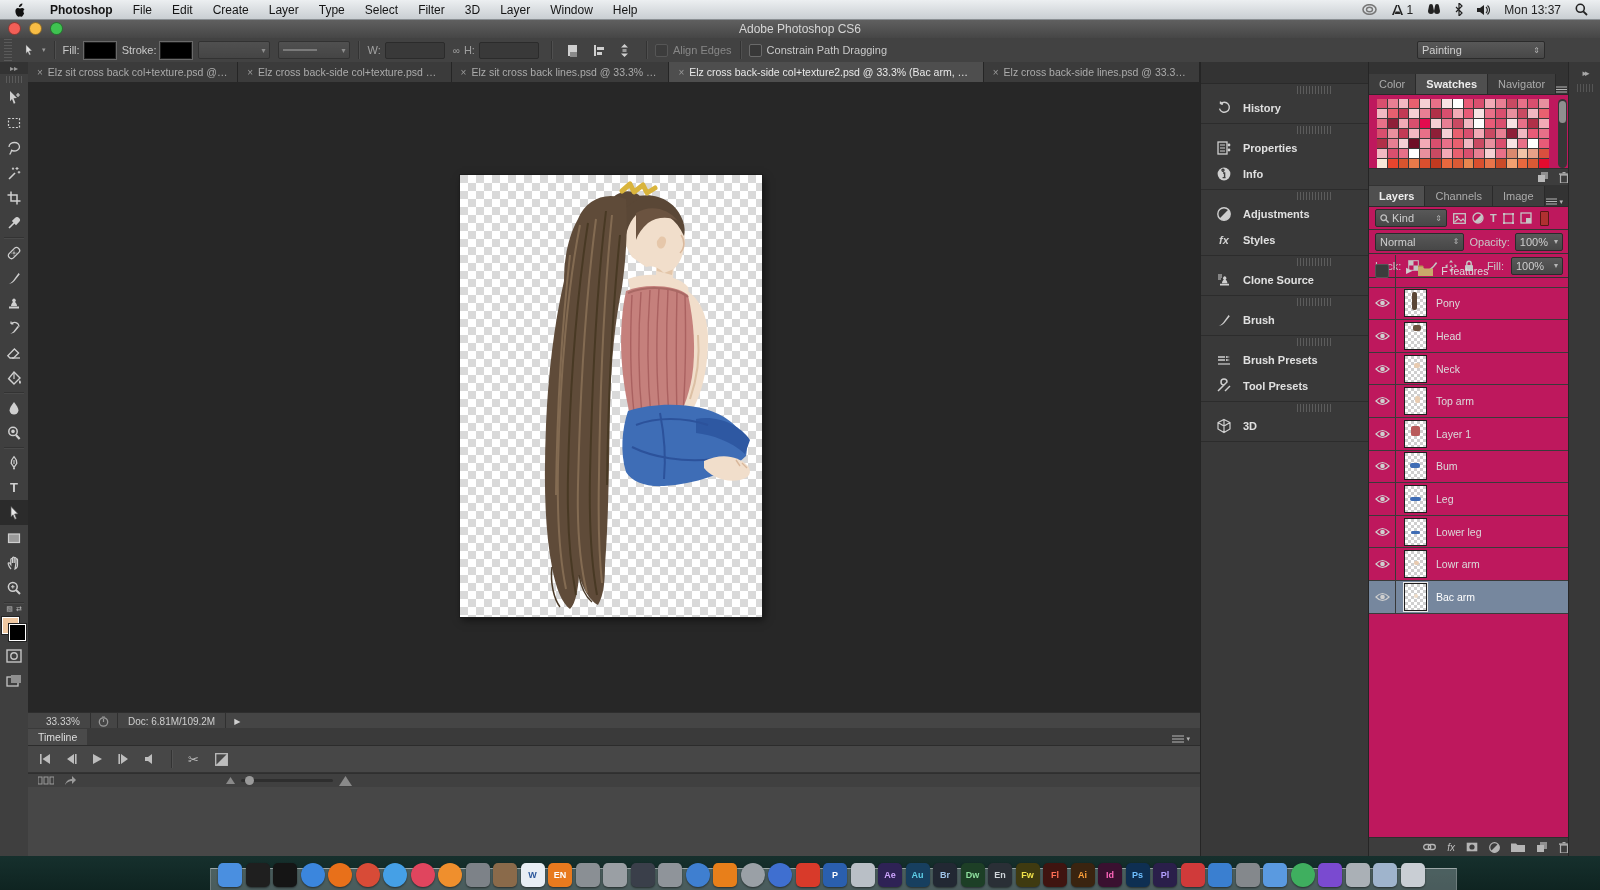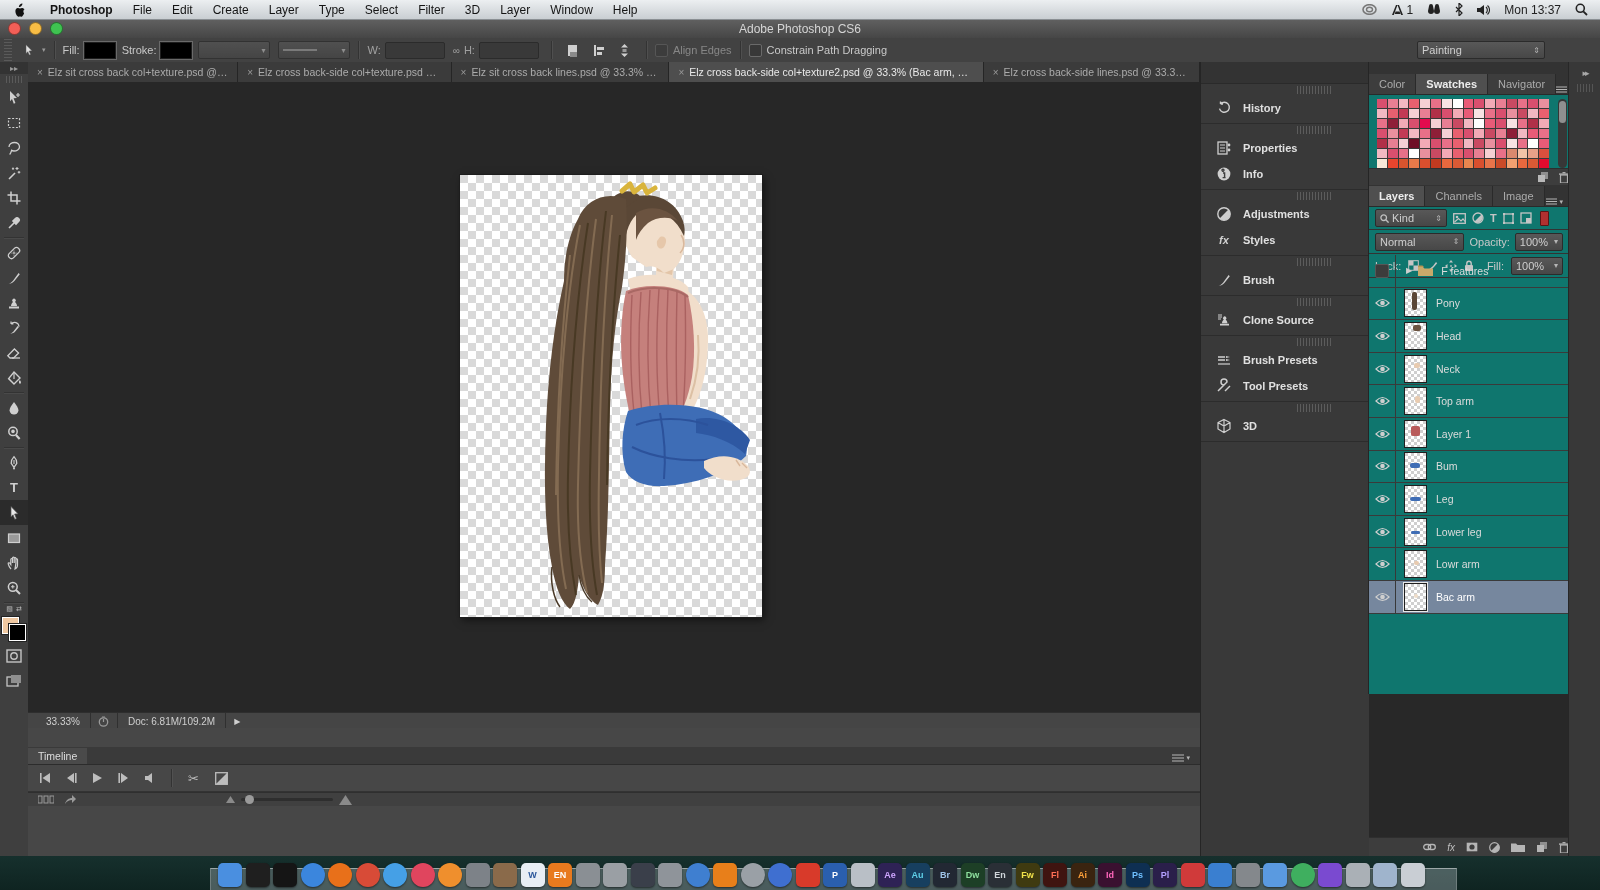--- a/index.html
+++ b/index.html
@@ -71,21 +71,21 @@
   
   #statusbar{position:absolute;left:0;top:650px;width:1172px;height:16px;background:#454545;
     border-top:1px solid #2e2e2e;display:flex;align-items:center;color:#cfcfcf;font-size:10px;}
   #statusbar .zoomtxt{padding:0 10px 0 18px;}
   #statusbar .vsep{width:1px;height:16px;background:#303030;}
   #statusbar .docinfo{padding:0 10px;}
   #statusbar .tri{color:#cfcfcf;font-size:8px;}
 
   
   #timeline{position:absolute;left:0;top:666px;width:1172px;height:128px;background:#474747;}
-  #tl-head{height:17px;background:#3a3a3a;border-bottom:1px solid #2c2c2c;display:flex;align-items:flex-end;margin-top:19px;}
+  #tl-head{height:17px;background:#3a3a3a;border-bottom:1px solid #2c2c2c;display:flex;align-items:flex-end;}
   #tl-tab{height:16px;background:#4a4a4a;color:#dedede;font-size:10.5px;padding:0 10px;display:flex;align-items:center;}
   #tl-menu{margin-left:auto;margin-right:10px;color:#b5b5b5;display:flex;align-items:center;gap:2px;padding-bottom:2px;}
   #tl-controls{height:26px;border-bottom:1px solid #333;display:flex;align-items:center;padding-left:10px;gap:16px;color:#bdbdbd;}
   #tl-controls .cdiv{width:1px;height:18px;background:#333;box-shadow:1px 0 0 #515151;}
   #tl-body{height:70px;position:relative;border-bottom:1px solid #3a3a3a;}
   #cfa-wrap{position:absolute;left:50%;top:46px;transform:translateX(-50%);display:flex;}
   #cfa-btn{background:linear-gradient(#4a4a4a,#3a3a3a);border:1px solid #262626;border-radius:3px 0 0 3px;
     color:#e2e2e2;font-size:10.5px;padding:3px 12px;}
   #cfa-dd{background:linear-gradient(#4a4a4a,#3a3a3a);border:1px solid #262626;border-left:none;border-radius:0 3px 3px 0;
     color:#cfcfcf;font-size:8px;padding:3px 7px;display:flex;align-items:center;}
@@ -97,21 +97,21 @@
 
   
   #buttoncol{left:1200px;top:0;width:168px;height:794px;background:#393939;border-left:1px solid #252525;}
   .pgroup{border-bottom:1px solid #2c2c2c;padding-bottom:2px;}
   .pgroup .grip{height:8px;background:repeating-linear-gradient(90deg,#5c5c5c 0 1px,transparent 1px 3px);
     width:34px;margin:2px auto 1px 96px;}
   .pbtn{height:26px;display:flex;align-items:center;gap:10px;padding-left:14px;color:#e0e0e0;font-size:11px;font-weight:bold;}
   .pbtn .ic{width:18px;display:flex;justify-content:center;color:#d0d0d0;}
 
   
-  #panelcol{left:1368px;top:0;width:200px;height:632px;background:#0f766e;border-left:1px solid #252525;}
+  #panelcol{left:1368px;top:0;width:200px;height:794px;background:#be185d;border-left:1px solid #252525;}
   .ptabs{height:21px;background:#333;display:flex;align-items:flex-end;border-bottom:1px solid #2a2a2a;}
   .ptab{height:20px;padding:0 10px;display:flex;align-items:center;color:#ababab;font-size:11px;background:#3d3d3d;border-right:1px solid #2a2a2a;}
   .ptab.active{background:#4f4f4f;color:#ececec;font-weight:bold;}
   .pmenu{margin-left:auto;margin-right:6px;color:#b5b5b5;display:flex;align-items:center;gap:2px;}
 
   
   #swatchespanel{position:absolute;left:0;top:11px;width:200px;height:112px;}
   #swgrid{position:absolute;left:8px;top:26px;width:172px;height:69px;display:grid;
     grid-template-columns:repeat(16,1fr);grid-auto-rows:1fr;gap:1px;background:#383838;}
   .sw{width:100%;height:100%;}
@@ -669,36 +669,36 @@
               <span class="glyph" style="font-style:italic;font-size:11px;font-weight:bold;">fx</span>
             </span>
             <span>Styles</span>
           </div>
         </div>
         <div class="pgroup">
           <div class="grip"></div>
           <div class="pbtn">
             <span class="ic">
               <svg width="16" height="16" viewBox="0 0 16 16">
-                <path d="M2.6 13.6 C4.6 13.2 6 12 7.2 10.4 L12.6 3 L13.8 4.2 L8.4 11 C7 12.6 5.2 13.6 2.6 13.6 Z" fill="#cfcfcf" <="" svg=""></path>
+                <path d="M4 13.5 h9 v-1.8 h-9 Z M6 11.2 c0-1.8 .9-2.7 1.8-3.6 a1.7 1.7 0 1 1 1.8 0 c.9 .9 1.8 1.8 1.8 3.6 Z" fill="#cfcfcf"></path>
+                <path d="M2 3 h4 M2 5 h4 M2 7 h3" stroke="#cfcfcf" stroke-width="1" <="" svg=""></path>
               </svg>
             </span>
-            <span>Brush</span>
+            <span>Clone Source</span>
           </div>
         </div>
         <div class="pgroup">
           <div class="grip"></div>
           <div class="pbtn">
             <span class="ic">
               <svg width="16" height="16" viewBox="0 0 16 16">
-                <path d="M4 13.5 h9 v-1.8 h-9 Z M6 11.2 c0-1.8 .9-2.7 1.8-3.6 a1.7 1.7 0 1 1 1.8 0 c.9 .9 1.8 1.8 1.8 3.6 Z" fill="#cfcfcf"></path>
-                <path d="M2 3 h4 M2 5 h4 M2 7 h3" stroke="#cfcfcf" stroke-width="1" <="" svg=""></path>
+                <path d="M2.6 13.6 C4.6 13.2 6 12 7.2 10.4 L12.6 3 L13.8 4.2 L8.4 11 C7 12.6 5.2 13.6 2.6 13.6 Z" fill="#cfcfcf" <="" svg=""></path>
               </svg>
             </span>
-            <span>Clone Source</span>
+            <span>Brush</span>
           </div>
         </div>
         <div class="pgroup">
           <div class="grip"></div>
           <div class="pbtn">
             <span class="ic">
               <svg width="16" height="16" viewBox="0 0 16 16">
                 <path d="M2 5 h7 M2 8 h7" stroke="#cfcfcf" stroke-width="1.4"></path>
                 <path d="M10 4 l4 1 l-4 1 Z M10 7 l4 1 l-4 1 Z" fill="#cfcfcf"></path>
                 <path d="M2 12 h12" stroke="#cfcfcf" stroke-width="1.2" <="" svg=""></path>

